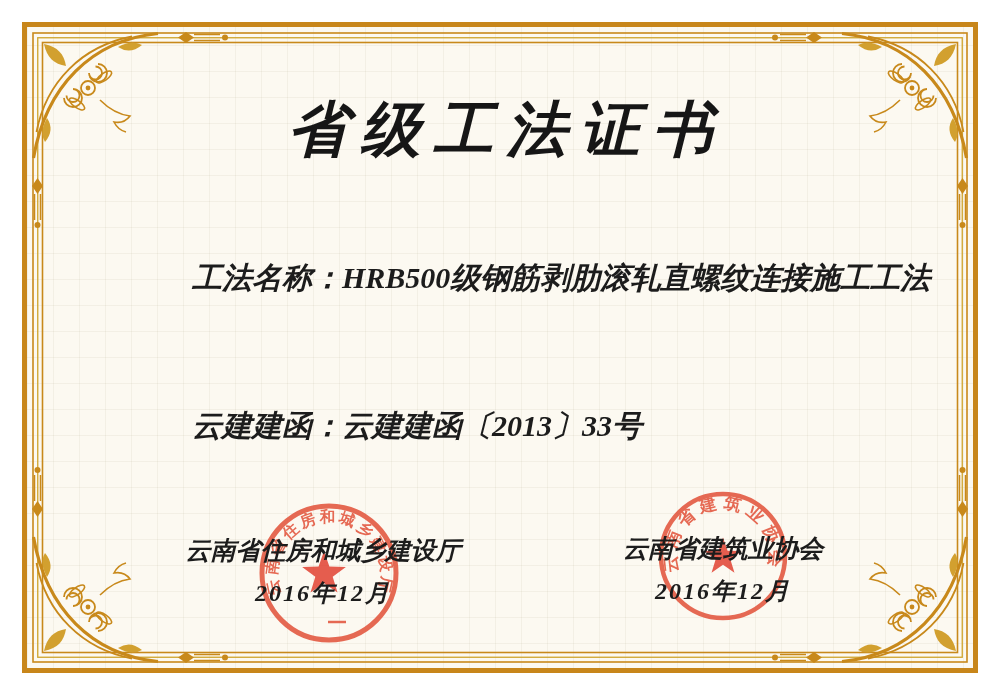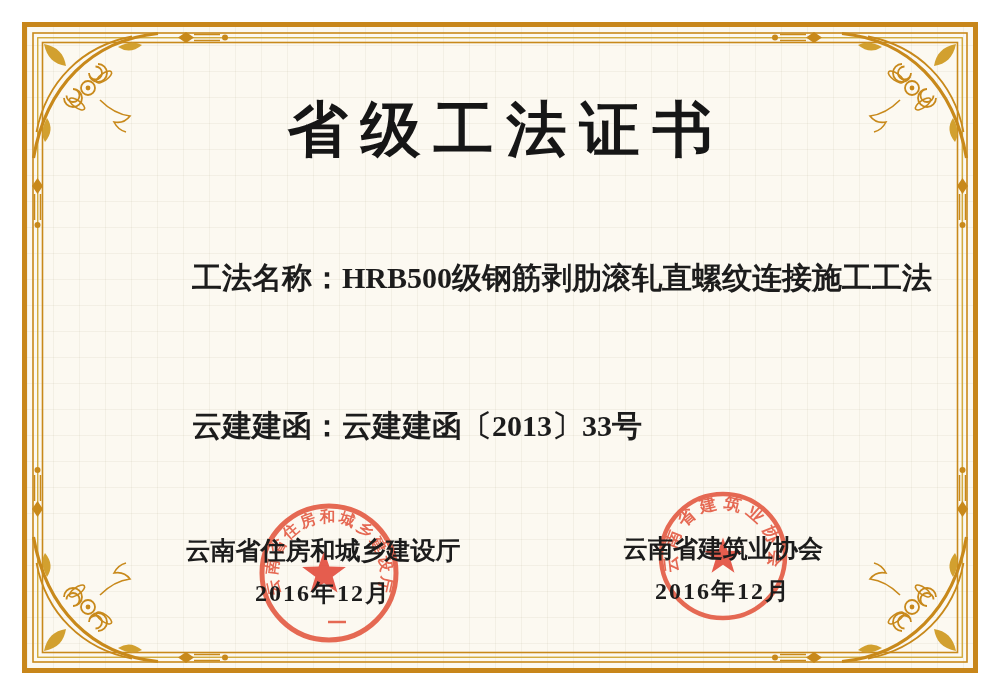--- a/index.html
+++ b/index.html
@@ -10,21 +10,21 @@
   }
   .paper {
     position:absolute; left:27px; top:27px; width:946px; height:643px;
     background-color:#FCF9F1;
     background-image:
       repeating-linear-gradient(0deg,  rgba(178,170,140,0.12) 0 1px, transparent 1px 26px),
       repeating-linear-gradient(90deg, rgba(178,170,140,0.12) 0 1px, transparent 1px 26px);
     z-index:0;
   }
   .seals-svg  { position:absolute; left:0; top:0; z-index:1; }
-  .content    { position:absolute; left:0; top:0; width:1000px; height:695px; z-index:2; color:#1c1c1c; }
+  .content    { position:absolute; left:0; top:0; width:1000px; height:695px; z-index:2; color:#1c1c1c;font-style:italic; }
   .frame-svg  { position:absolute; left:0; top:0; z-index:3; pointer-events:none; }
 
   .title {
     position:absolute; top:90px; left:0; width:1000px;
     text-align:center; font-size:60px; font-weight:700;
     letter-spacing:13px; padding-left:13px; box-sizing:border-box;
     color:#161616;
   }
   .fields { position:absolute; left:132px; top:203px; }
   .field-row { font-size:30px; font-weight:700; line-height:49.5px; white-space:pre; }

